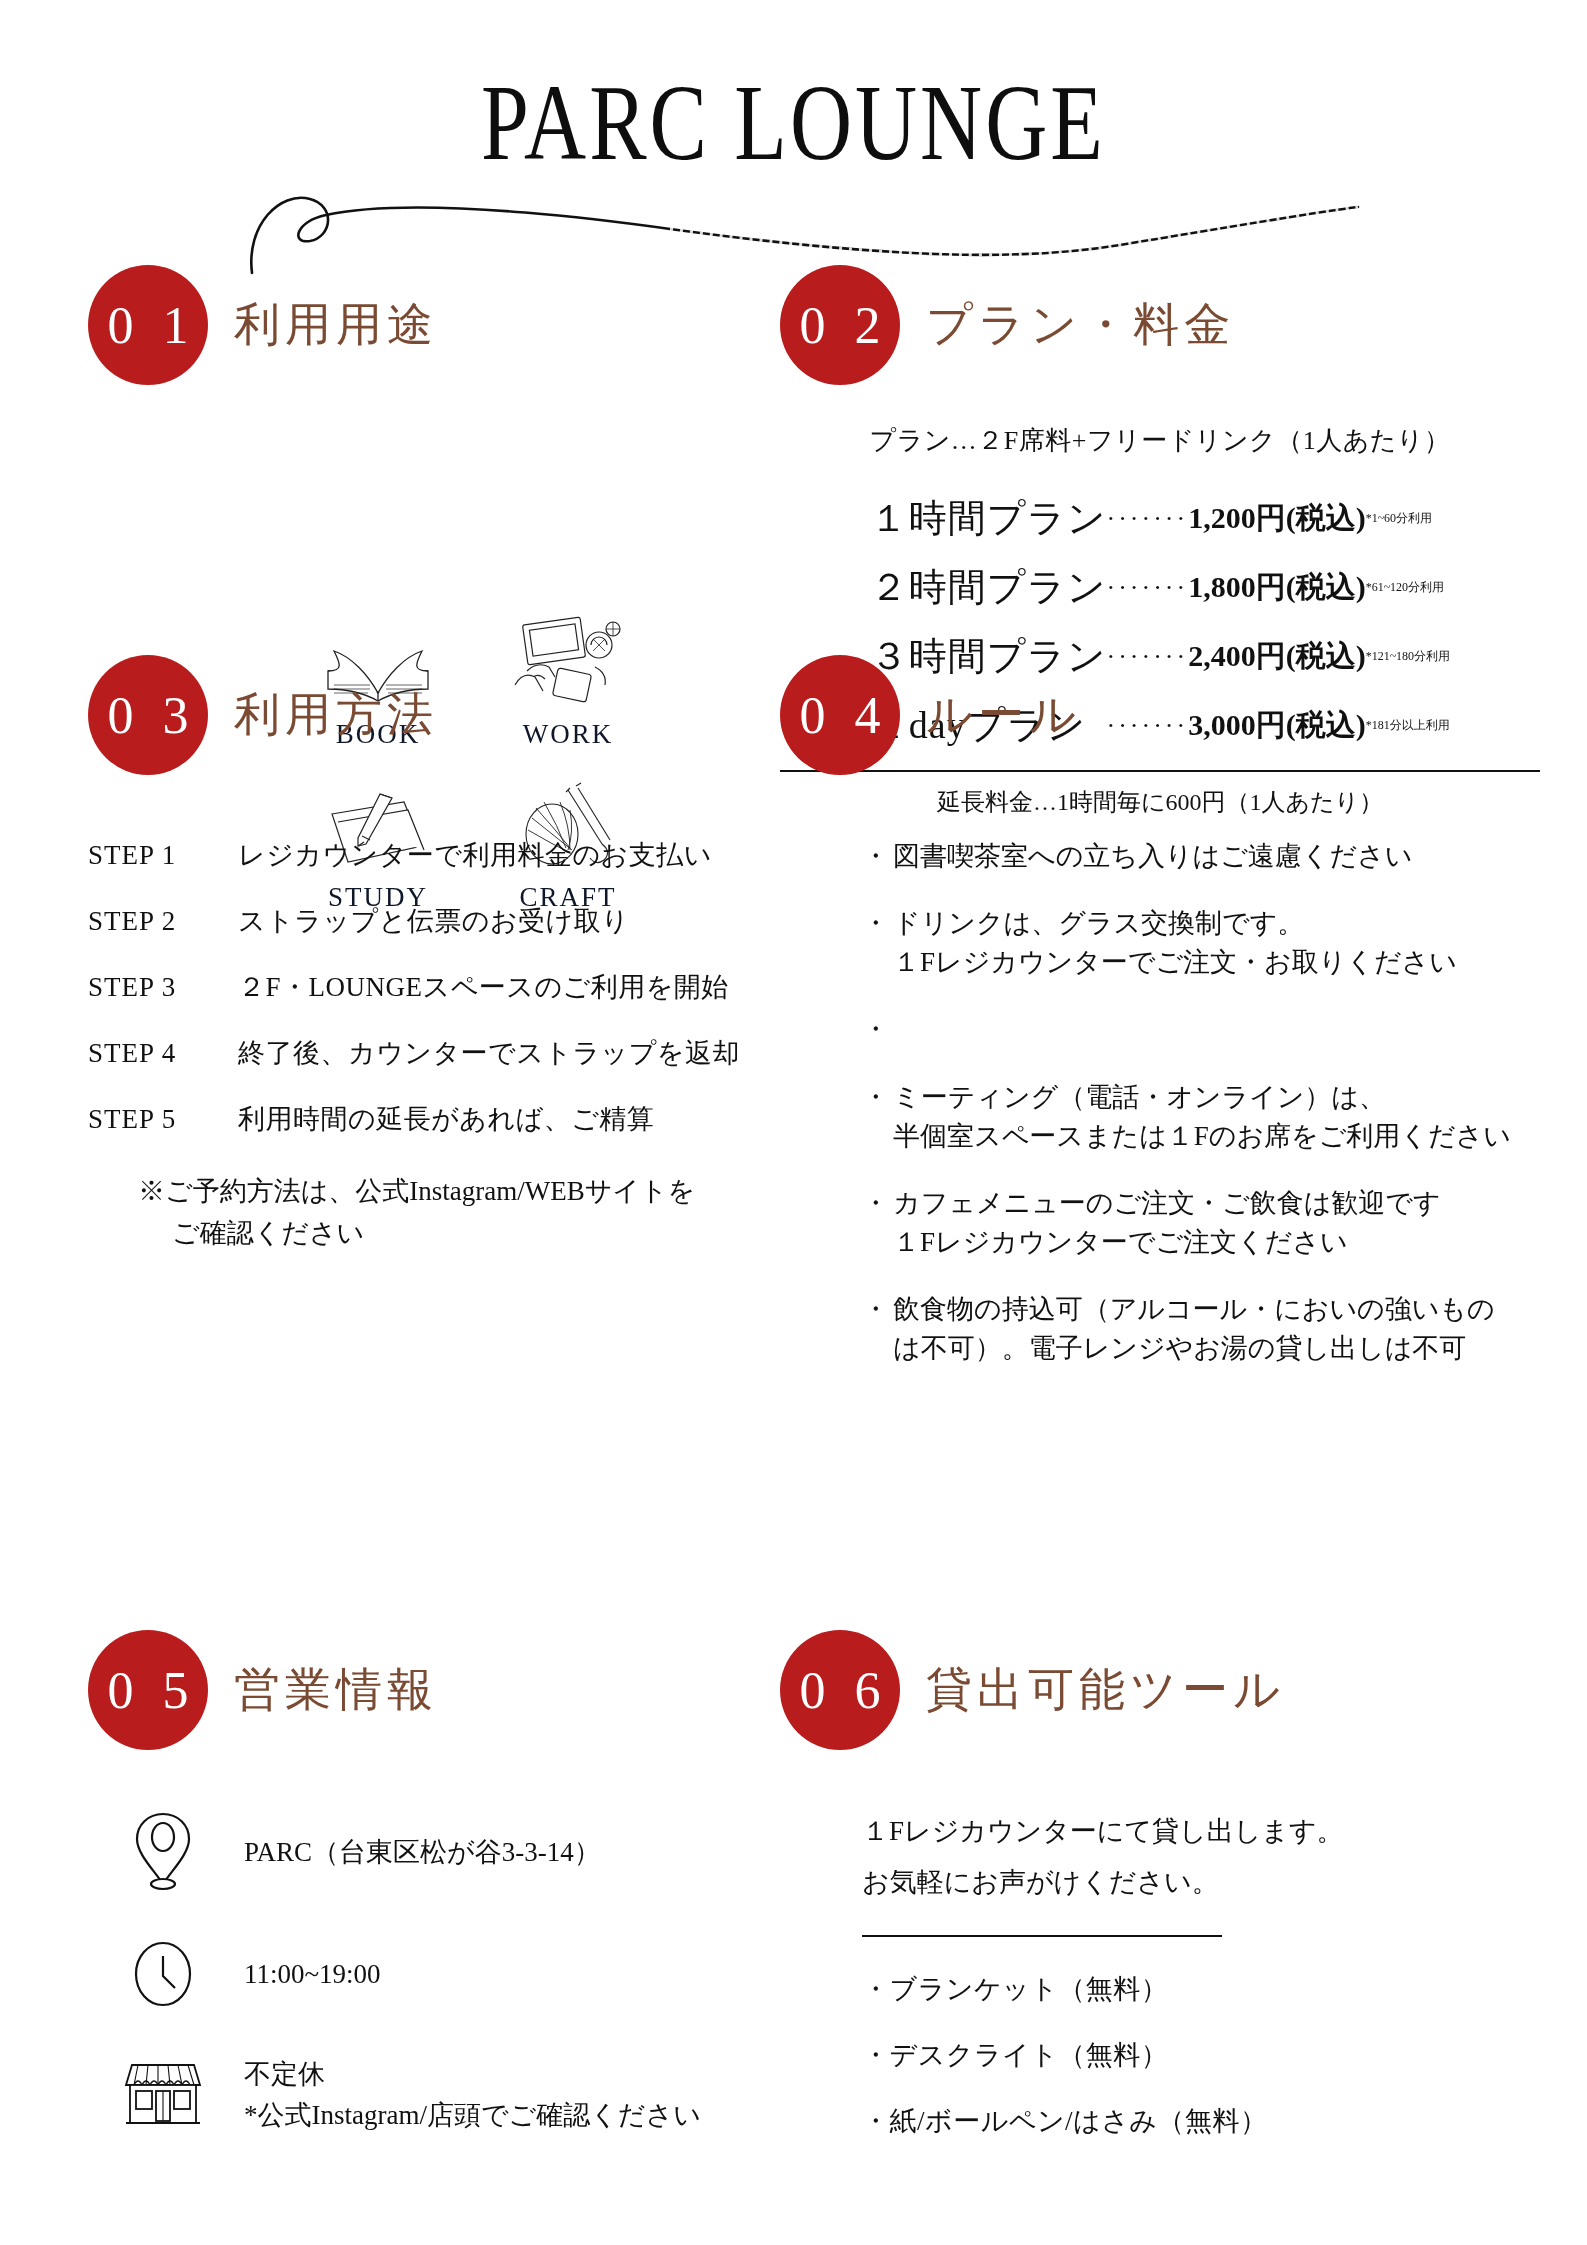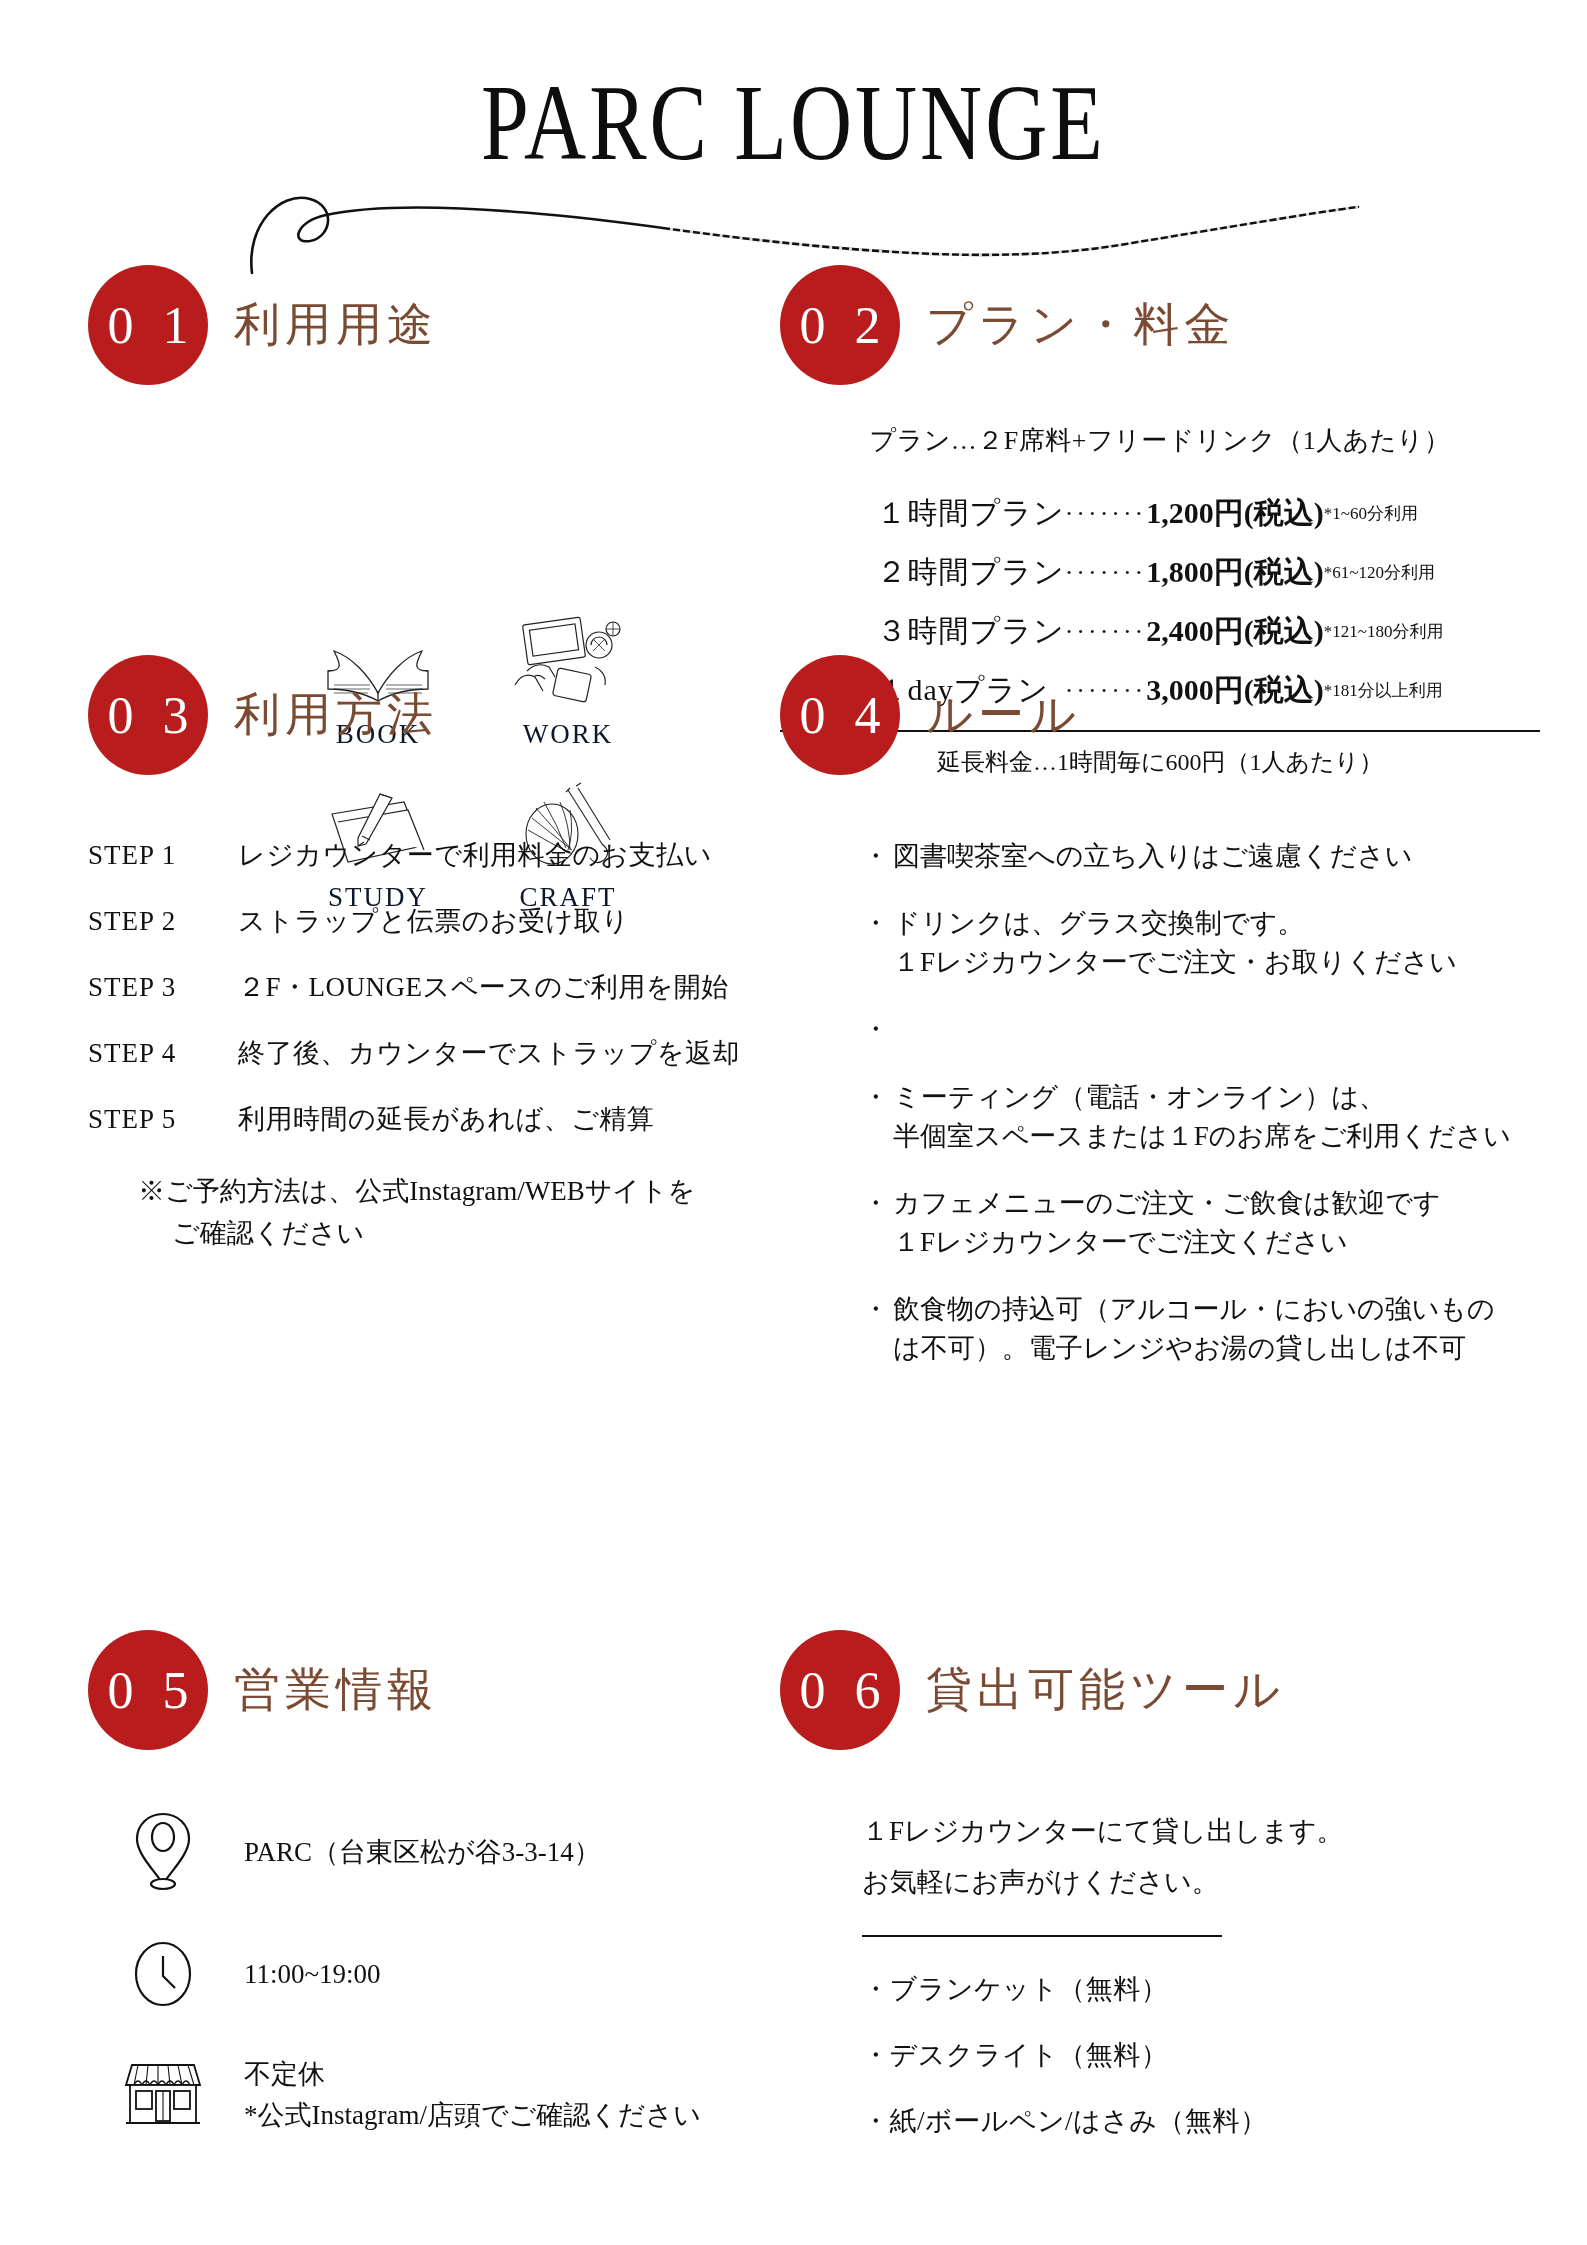--- a/index.html
+++ b/index.html
@@ -109,24 +109,24 @@
   }
   .plan-table {
     border-collapse: collapse;
     margin: 0 auto;
   }
   .plan-table td {
     padding: 9px 0;
     vertical-align: middle;
     white-space: nowrap;
   }
-  .pt-name { font-size: 30px; padding-right: 26px; letter-spacing: 1px; }
+  .pt-name { font-size: 38px; padding-right: 26px; letter-spacing: 1px; }
   .pt-dots { font-size: 26px; letter-spacing: 3px; padding-right: 26px; color:#111; }
   .pt-price { font-size: 30px; font-weight: 600; padding-right: 20px; }
-  .pt-note { font-size: 17px; margin-left: 20px; }
+  .pt-note { font-size: 12px; margin-left: 20px; }
   .plan-rule {
     border: none;
     border-top: 2px solid #111;
     margin: 10px 0 14px 0;
   }
   .plan-ext {
     font-size: 24px;
     text-align: center;
     white-space: nowrap;
   }

